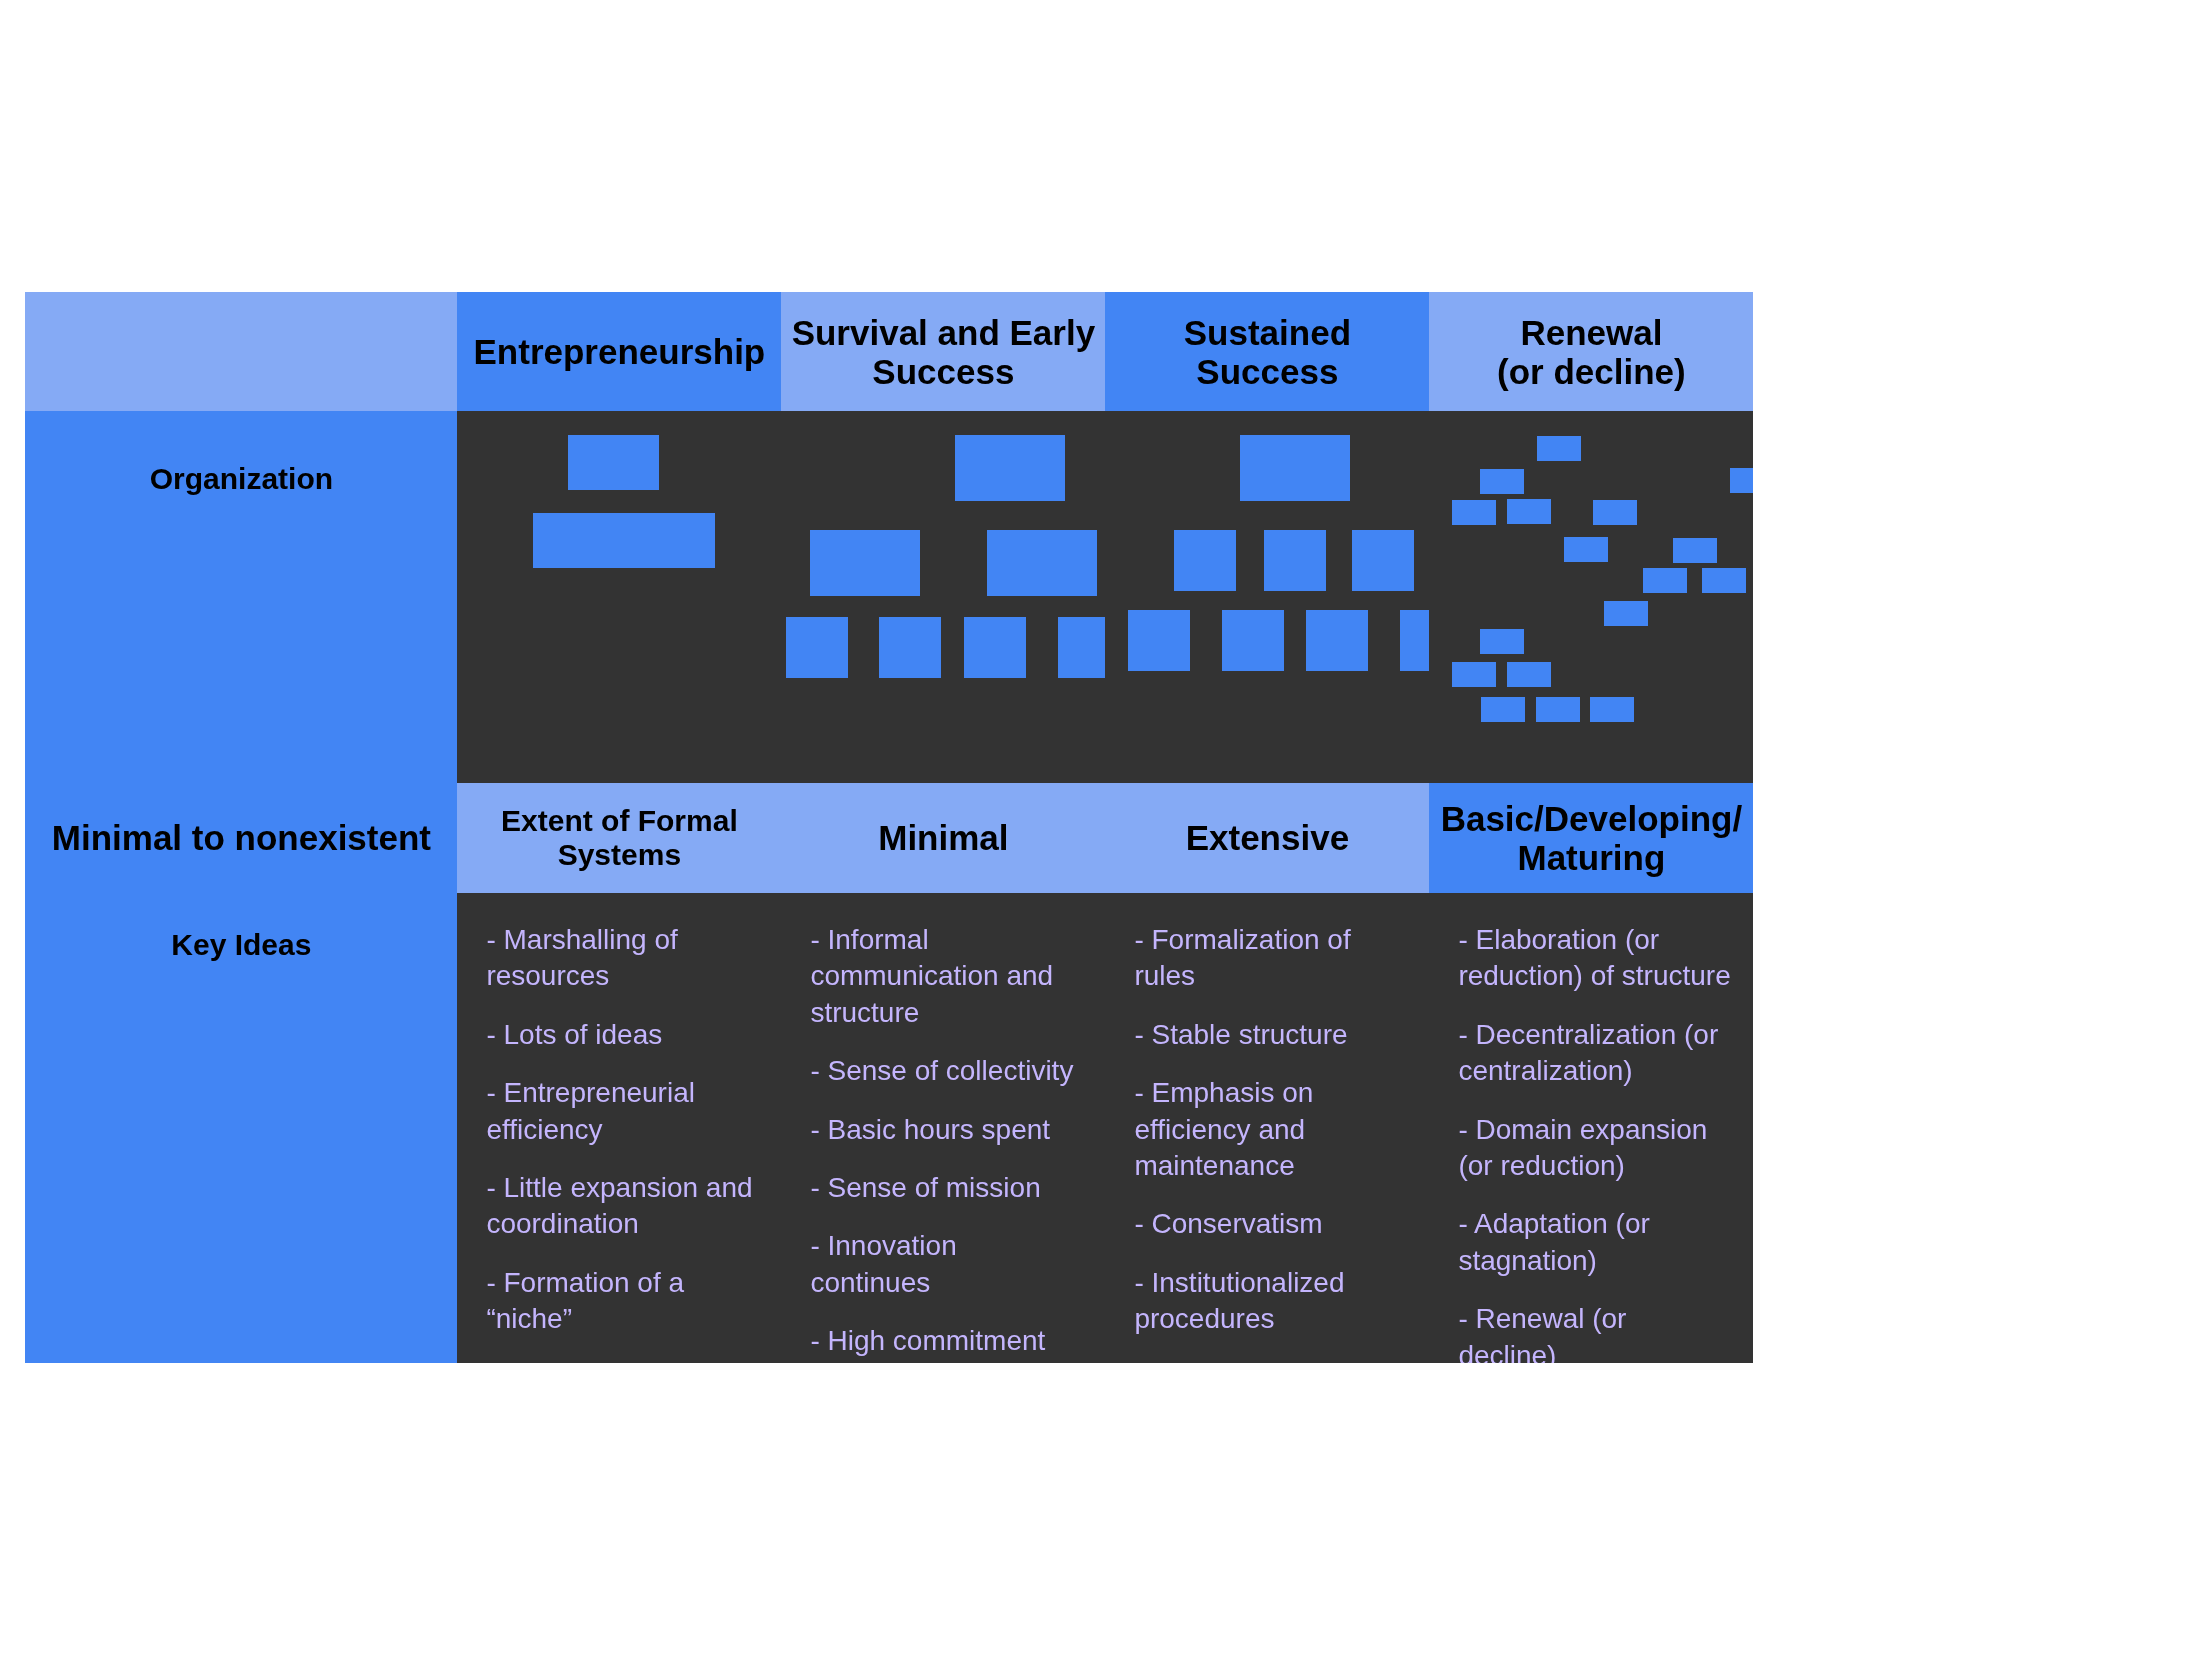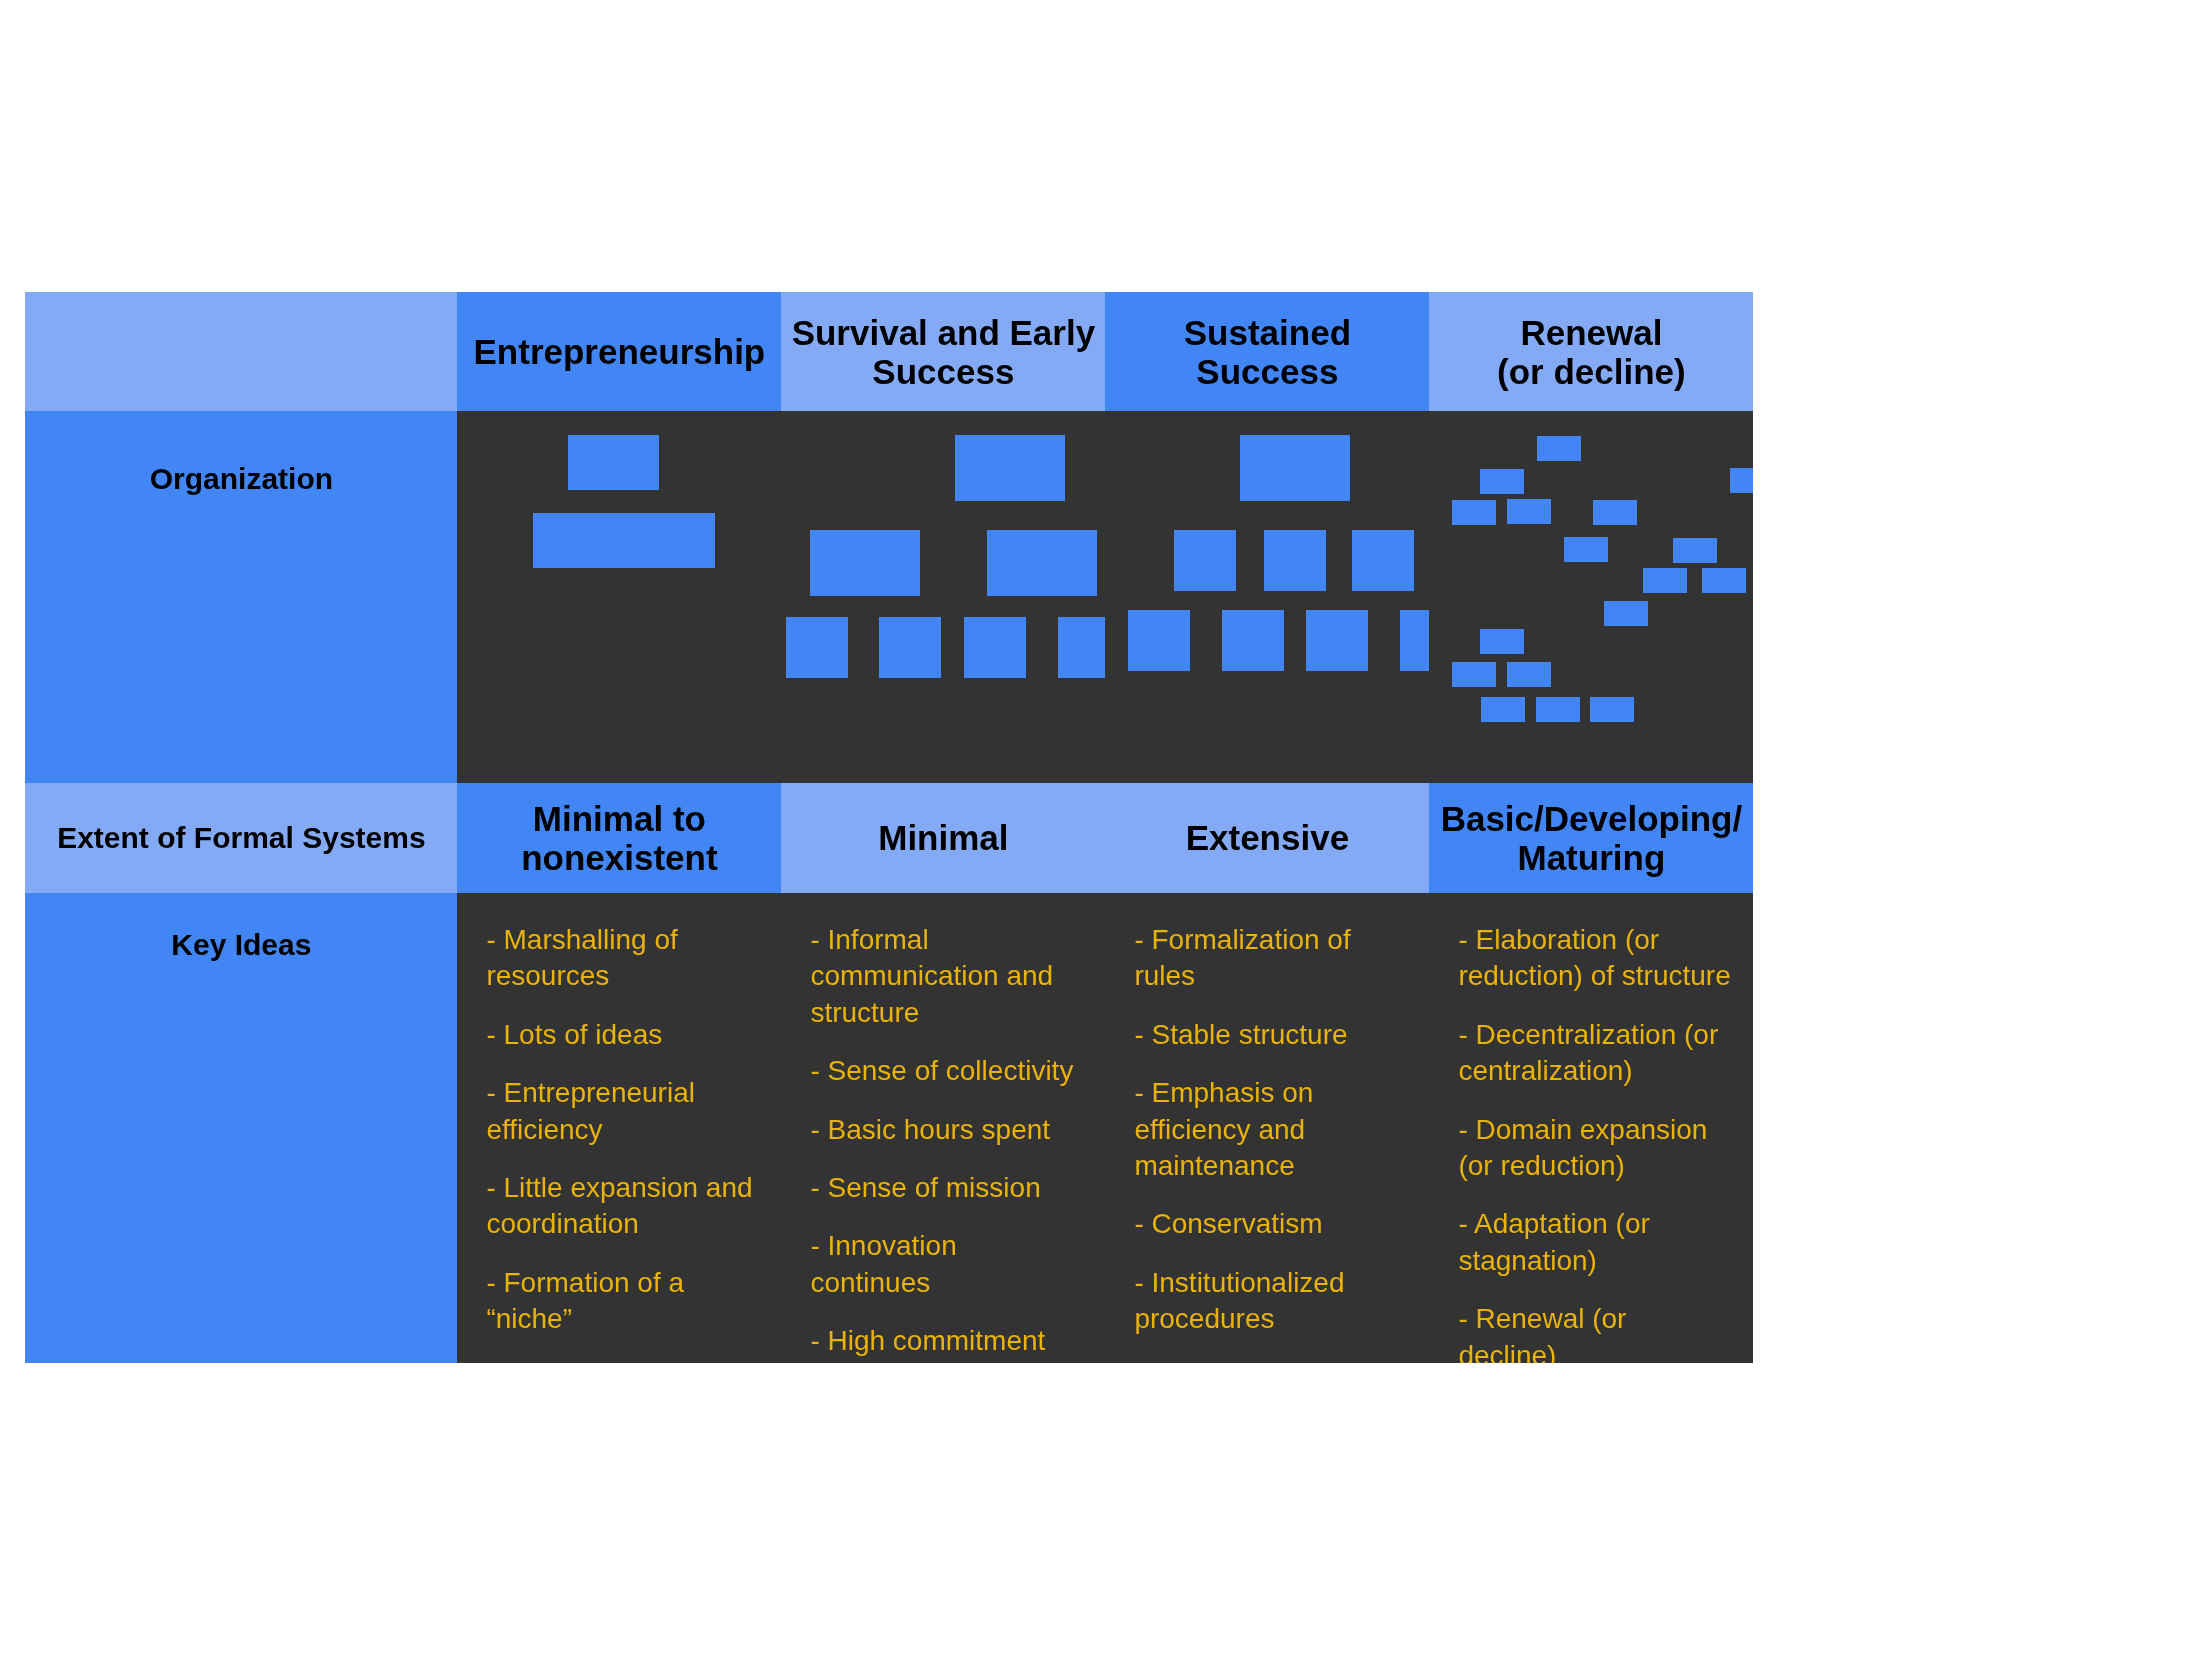--- a/index.html
+++ b/index.html
@@ -47,21 +47,21 @@
   .chart{position:absolute;inset:0;}
   .node{
     position:absolute;
     background:#4285F4;
   }
 
   
   .ideas{
     position:absolute;
     left:29px;right:22px;top:29px;
-    color:#eab308;
+    color:#c4b5fd;
     font-size:28px;
     line-height:1.30;
   }
   .idea{margin:0 0 22px 0;}
 </style>
 </head>
 <body>
 
 <div class="canvas">
   <div class="table">
@@ -138,26 +138,26 @@
           <div class="node" style="left: 175px; top: 190px; width: 44px; height: 25.4px;"></div>
           <div class="node" style="left: 51px; top: 218px; width: 44px; height: 25.4px;"></div>
           <div class="node" style="left: 23px; top: 251px; width: 44px; height: 25.4px;"></div>
           <div class="node" style="left: 78px; top: 251px; width: 44px; height: 25.4px;"></div>
           <div class="node" style="left: 52px; top: 286px; width: 44px; height: 25.4px;"></div>
           <div class="node" style="left: 107px; top: 286px; width: 44px; height: 25.4px;"></div>
           <div class="node" style="left: 161px; top: 286px; width: 44px; height: 25.4px;"></div>
         </div>
     </div>
 
+    <div class="cell dk">
+      <div class="ext-text">Minimal to nonexistent</div>
+    </div>
+
     <div class="cell lt">
       <div class="lbl-text">Extent of Formal Systems</div>
-    </div>
-
-    <div class="cell dk">
-      <div class="ext-text">Minimal to nonexistent</div>
     </div>
 
     <div class="cell lt">
       <div class="ext-text">Minimal</div>
     </div>
 
     <div class="cell lt">
       <div class="ext-text">Extensive</div>
     </div>
 

